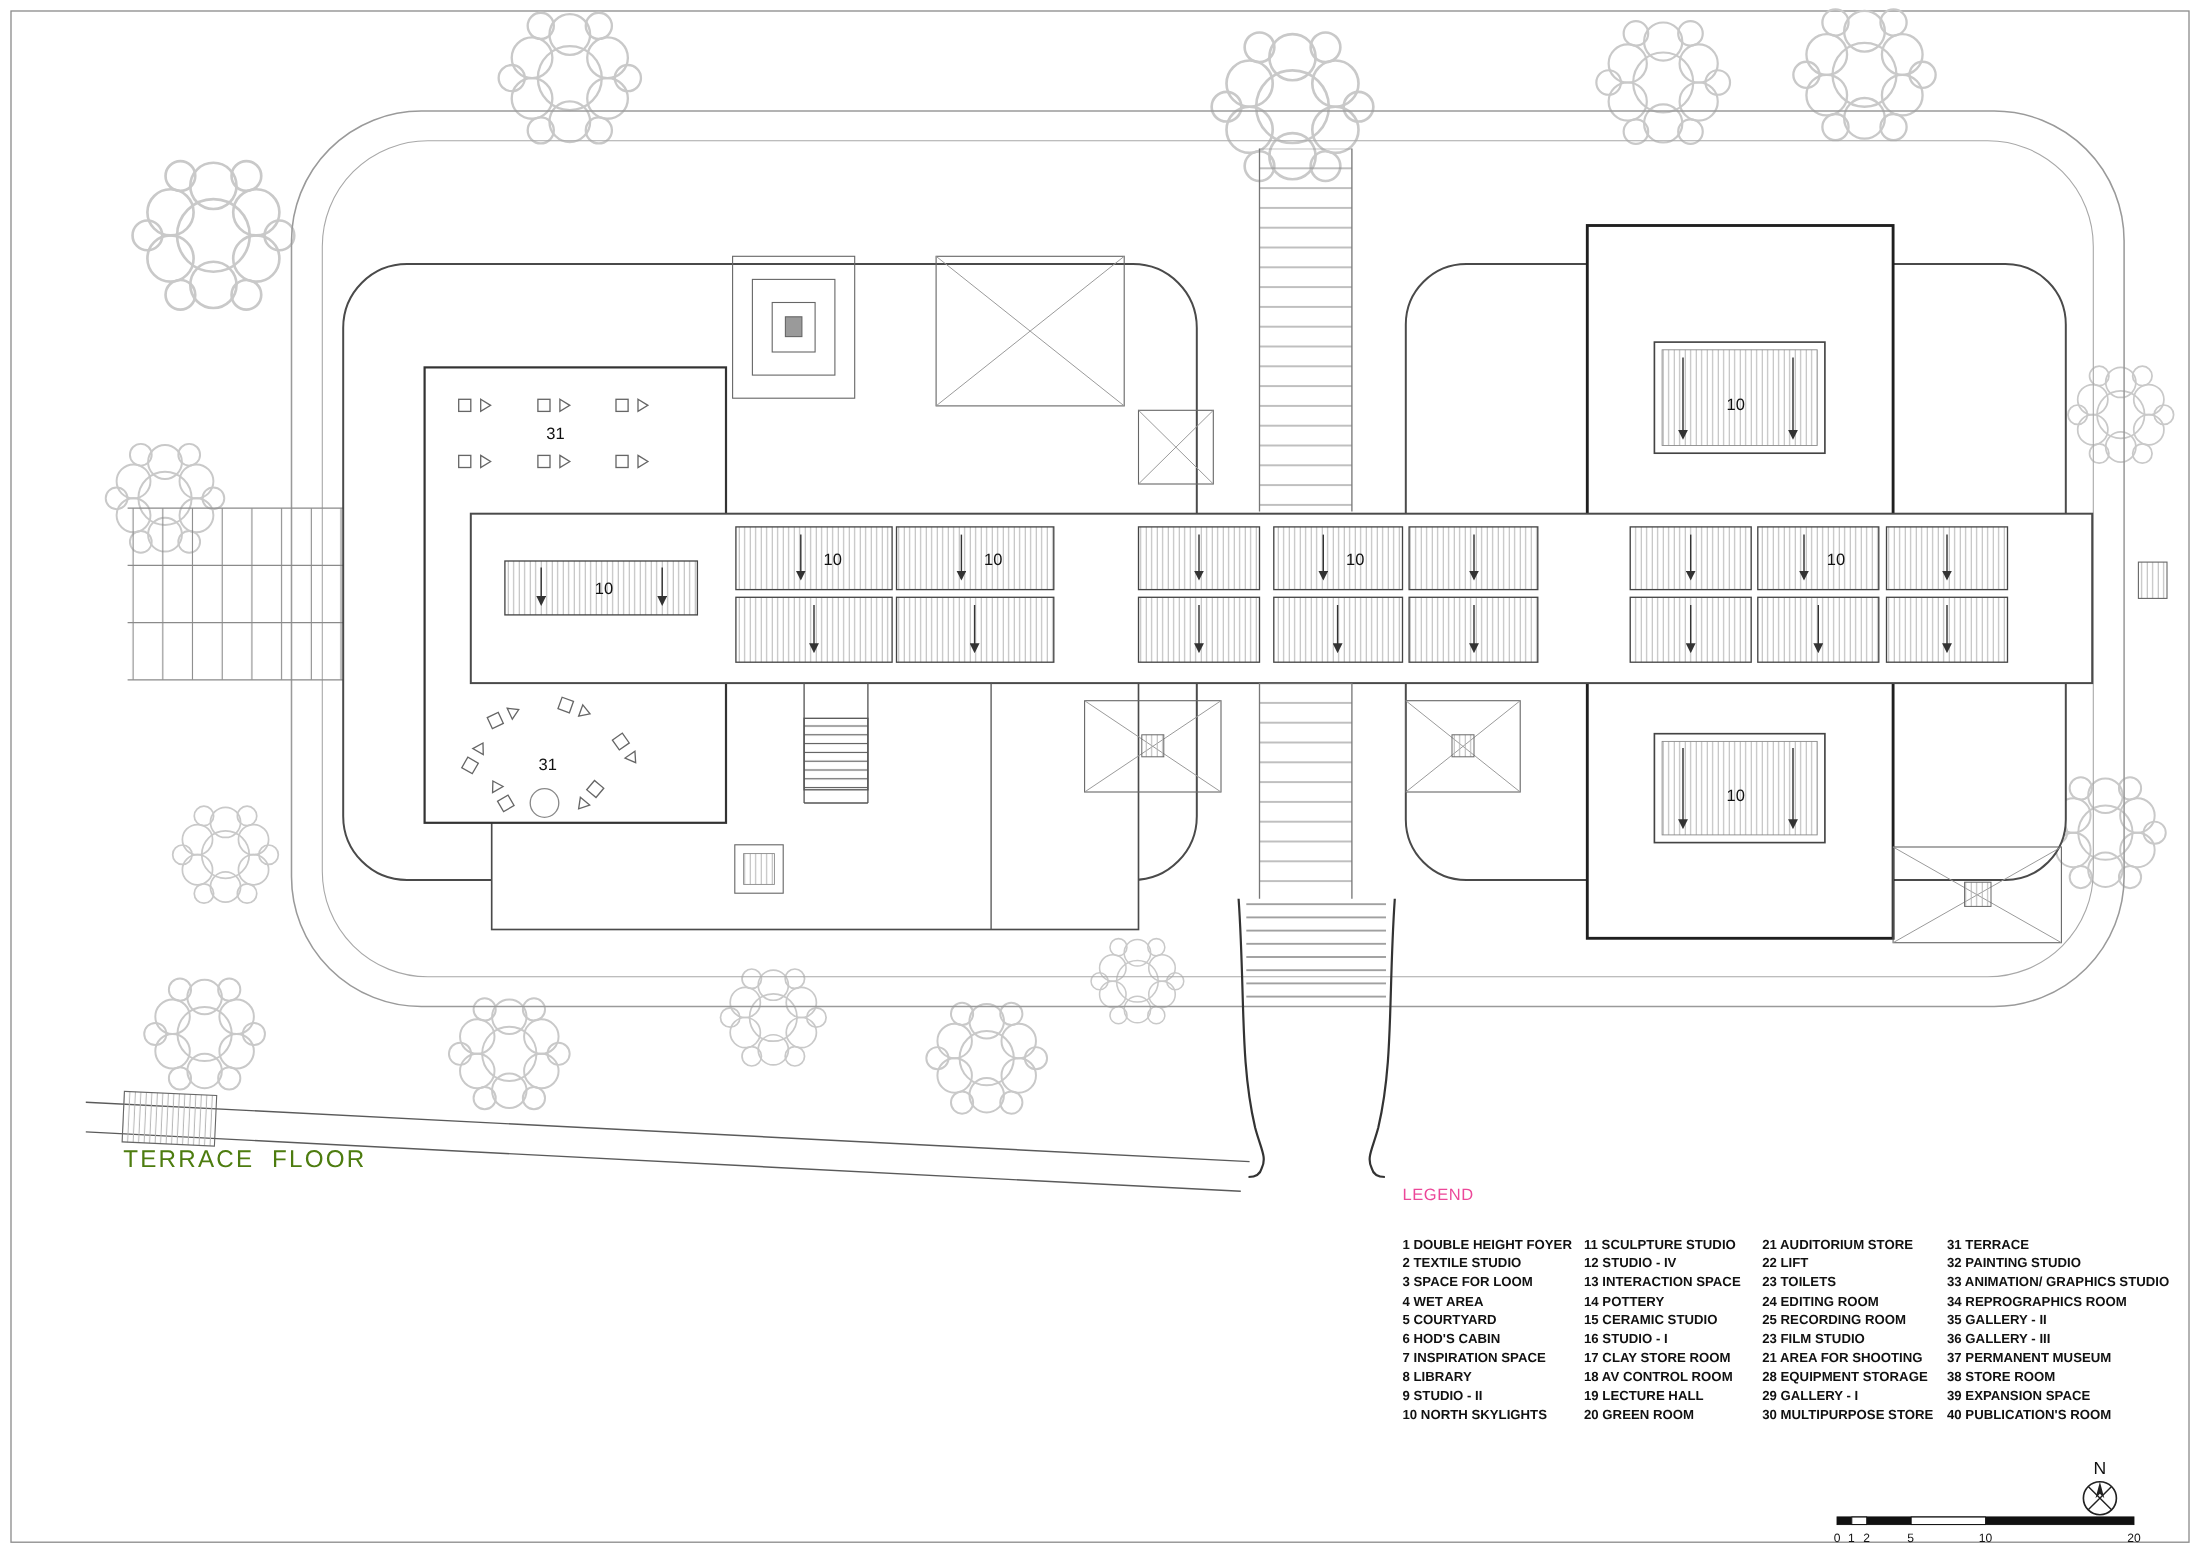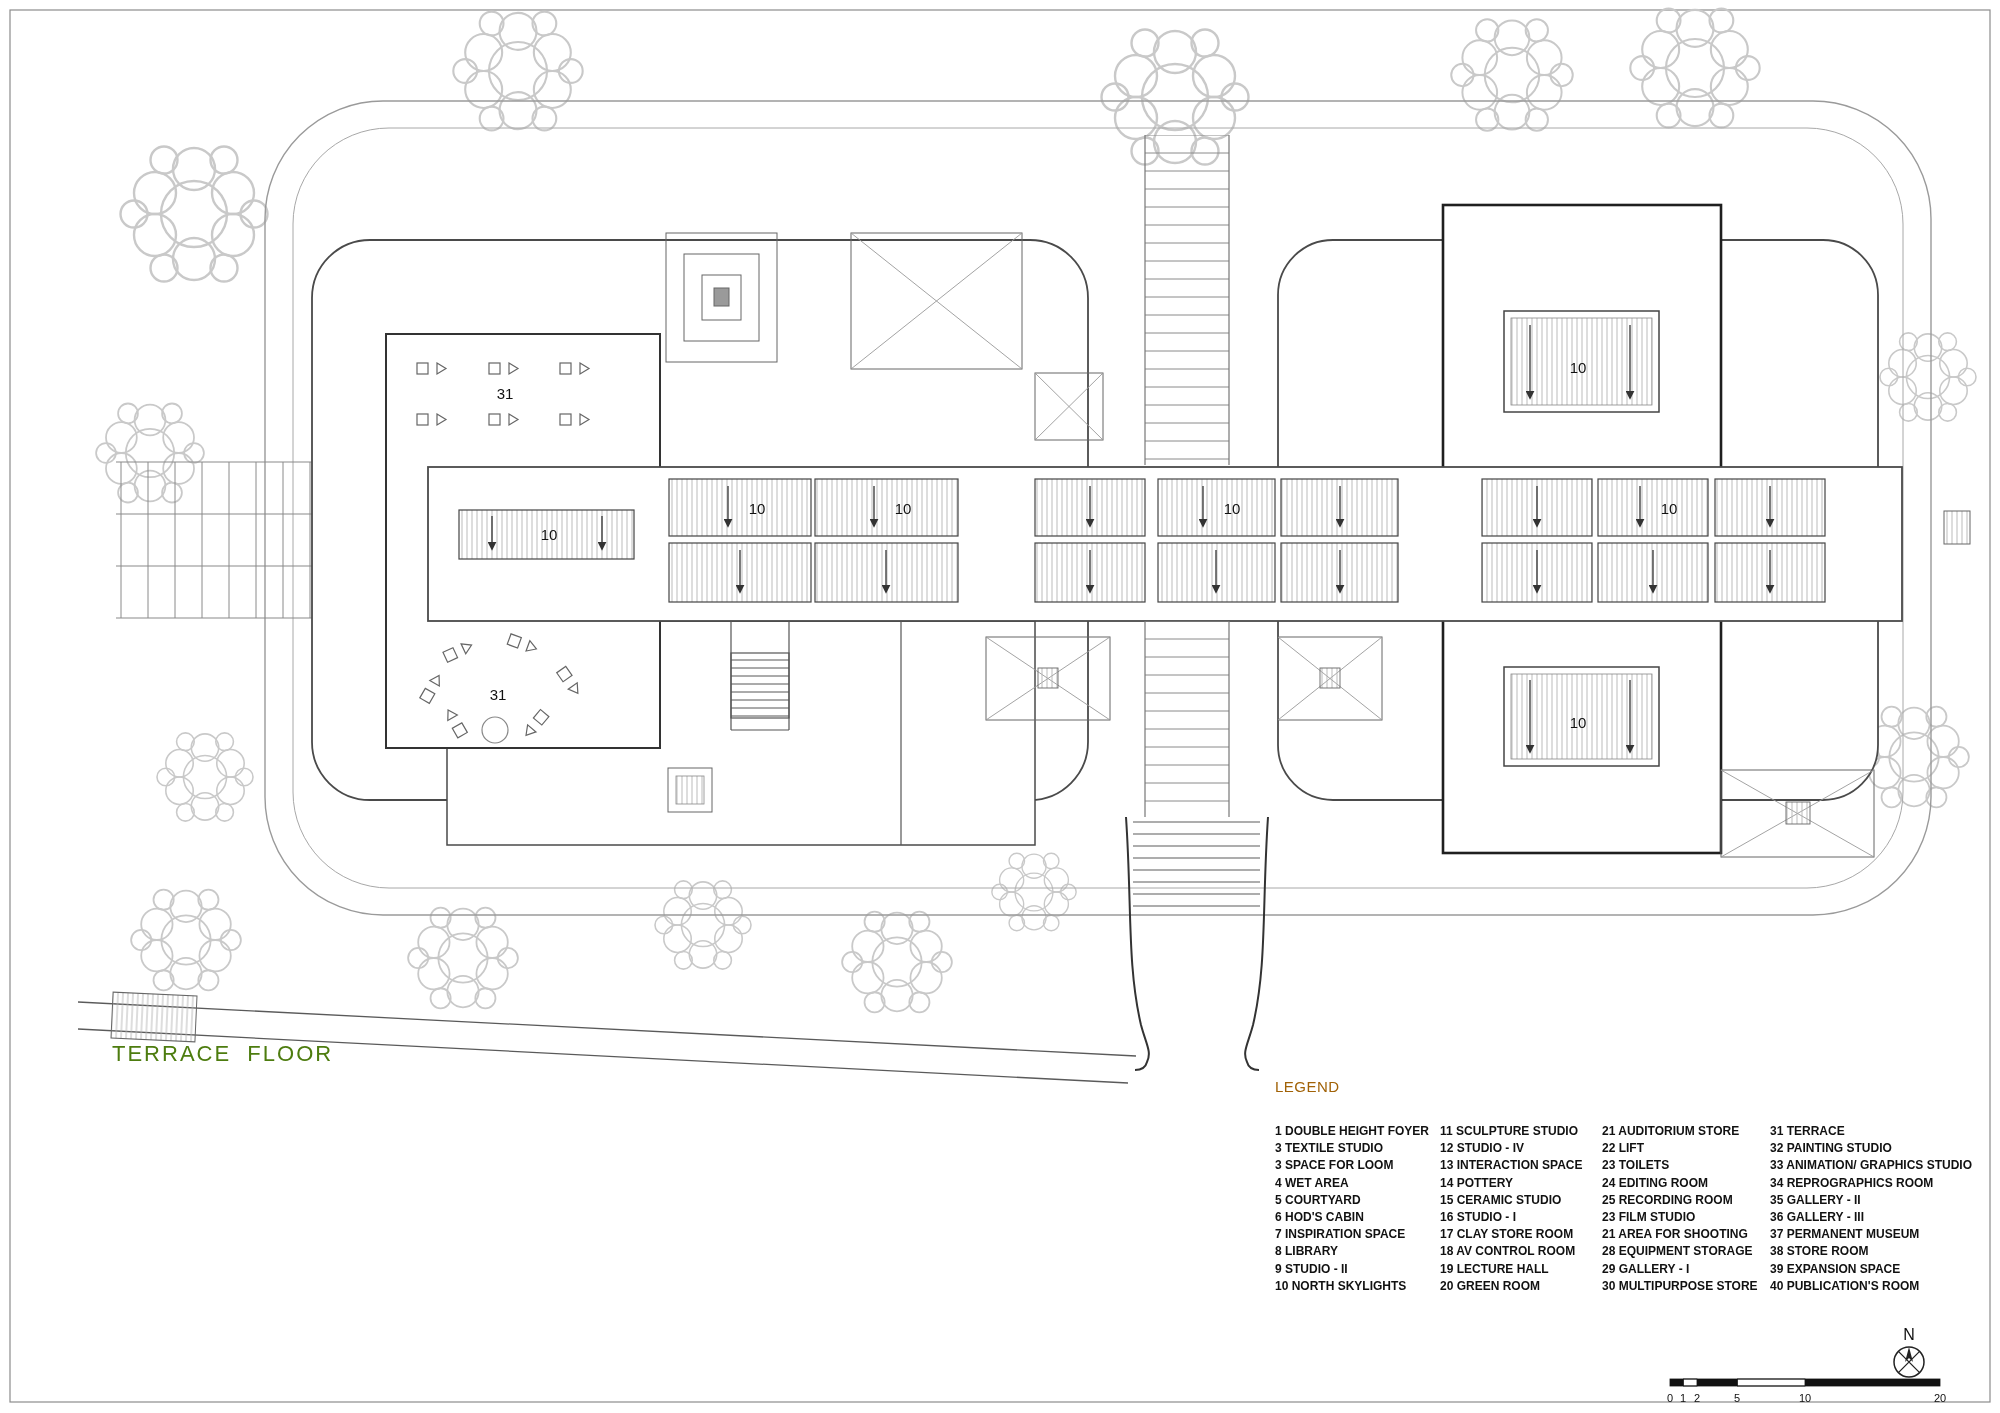--- a/index.html
+++ b/index.html
@@ -14,21 +14,21 @@
   .plan-svg{position:absolute;left:0;top:0;}
   .floor-title{
     position:absolute;left:112px;top:1041px;
     font-size:22px;letter-spacing:2px;white-space:pre;color:#4d7c0f;
   }
   .project-title{
     position:absolute;left:84px;top:1362px;
     font-size:23px;letter-spacing:1px;color:#1d1d1d;
   }
   .legend{position:absolute;left:1275px;top:1078px;width:700px;}
-  .legend-heading{font-size:15px;letter-spacing:0.5px;margin-bottom:28px;color:#a16207;}
+  .legend-heading{font-size:15px;letter-spacing:0.5px;margin-bottom:28px;color:#ec4899;}
   .legend-cols{display:flex;}
   .legend-col{flex:0 0 auto;}
   .legend-col.c1{width:165px;}
   .legend-col.c2{width:162px;}
   .legend-col.c3{width:168px;}
   .legend-col.c4{width:200px;}
   .legend-item{
     font-size:12px;line-height:17.2px;color:#111;white-space:nowrap;font-weight:bold;
   }
   svg text{font-family:"Liberation Sans", sans-serif;}
@@ -315,21 +315,21 @@
   </g>
 </svg>
 
 <div class="floor-title">TERRACE  FLOOR</div>
 
 <div class="legend">
   <div class="legend-heading">LEGEND</div>
   <div class="legend-cols">
     <div class="legend-col c1">
       <div class="legend-item">1 DOUBLE HEIGHT FOYER</div>
-      <div class="legend-item">3 TEXTILE STUDIO</div>
+      <div class="legend-item">2 TEXTILE STUDIO</div>
       <div class="legend-item">3 SPACE FOR LOOM</div>
       <div class="legend-item">4 WET AREA</div>
       <div class="legend-item">5 COURTYARD</div>
       <div class="legend-item">6 HOD'S CABIN</div>
       <div class="legend-item">7 INSPIRATION SPACE</div>
       <div class="legend-item">8 LIBRARY</div>
       <div class="legend-item">9 STUDIO - II</div>
       <div class="legend-item">10 NORTH SKYLIGHTS</div>
     </div>
     <div class="legend-col c2">

